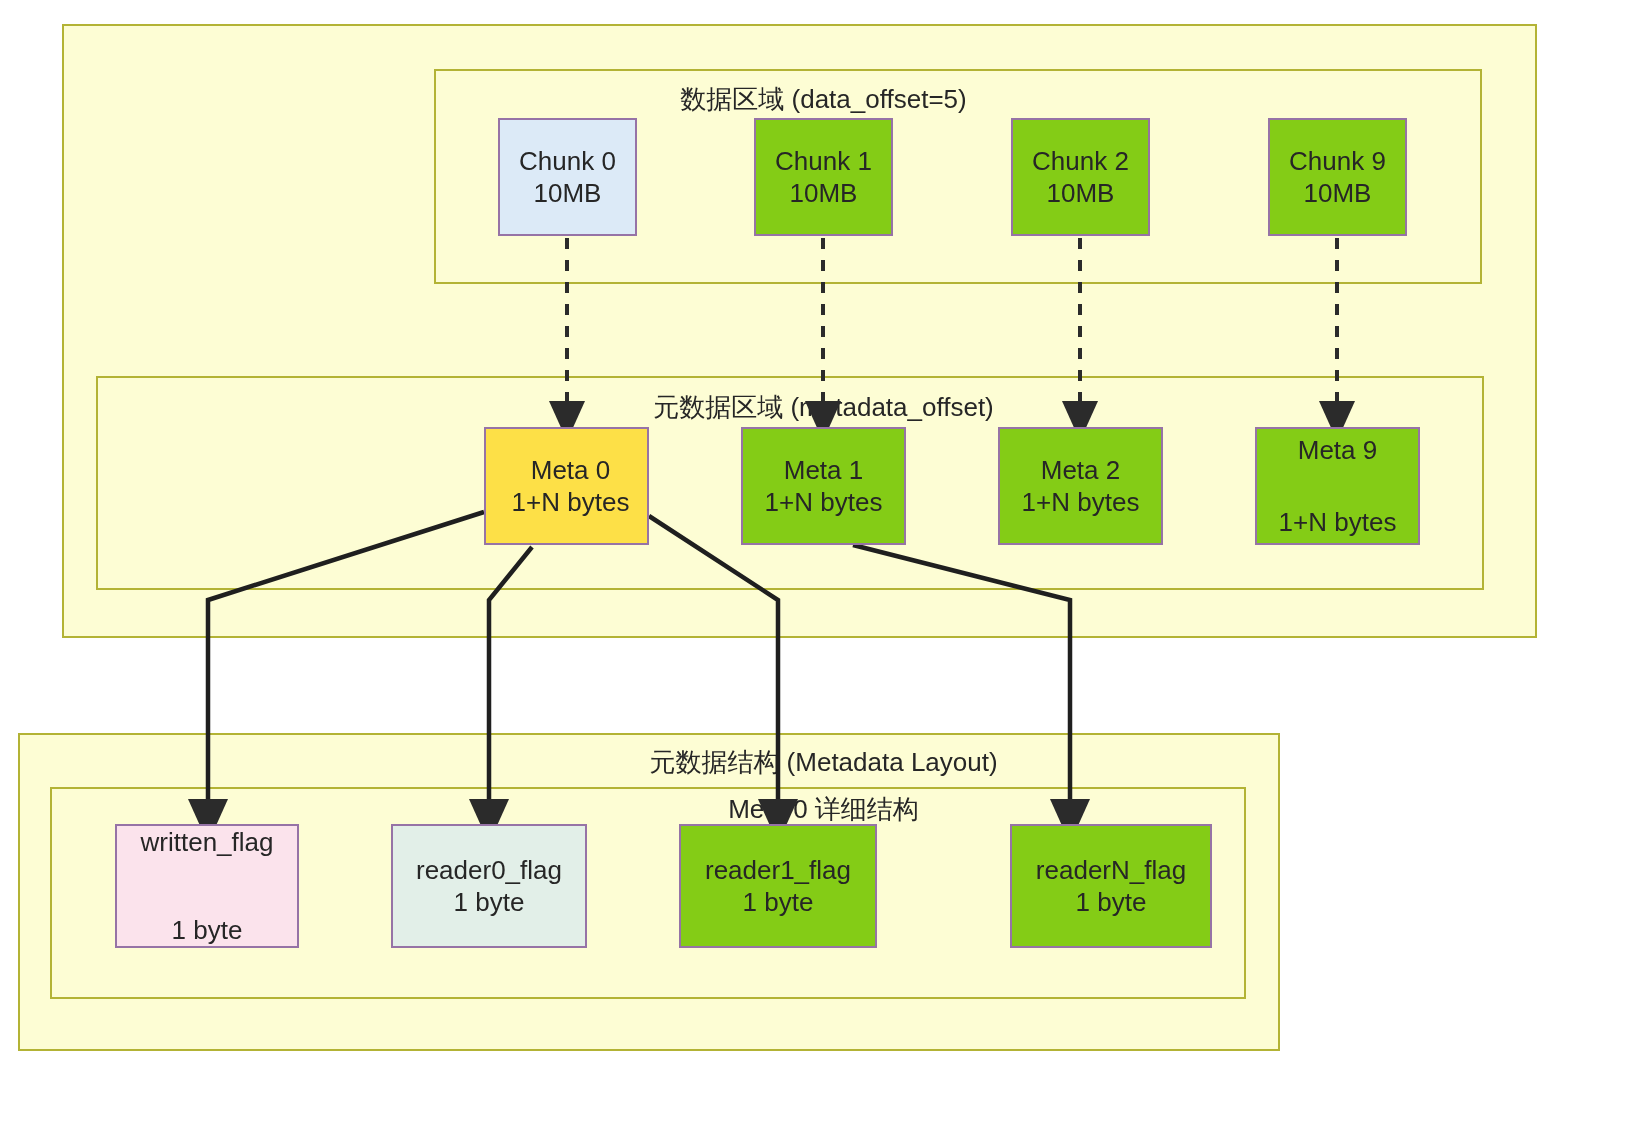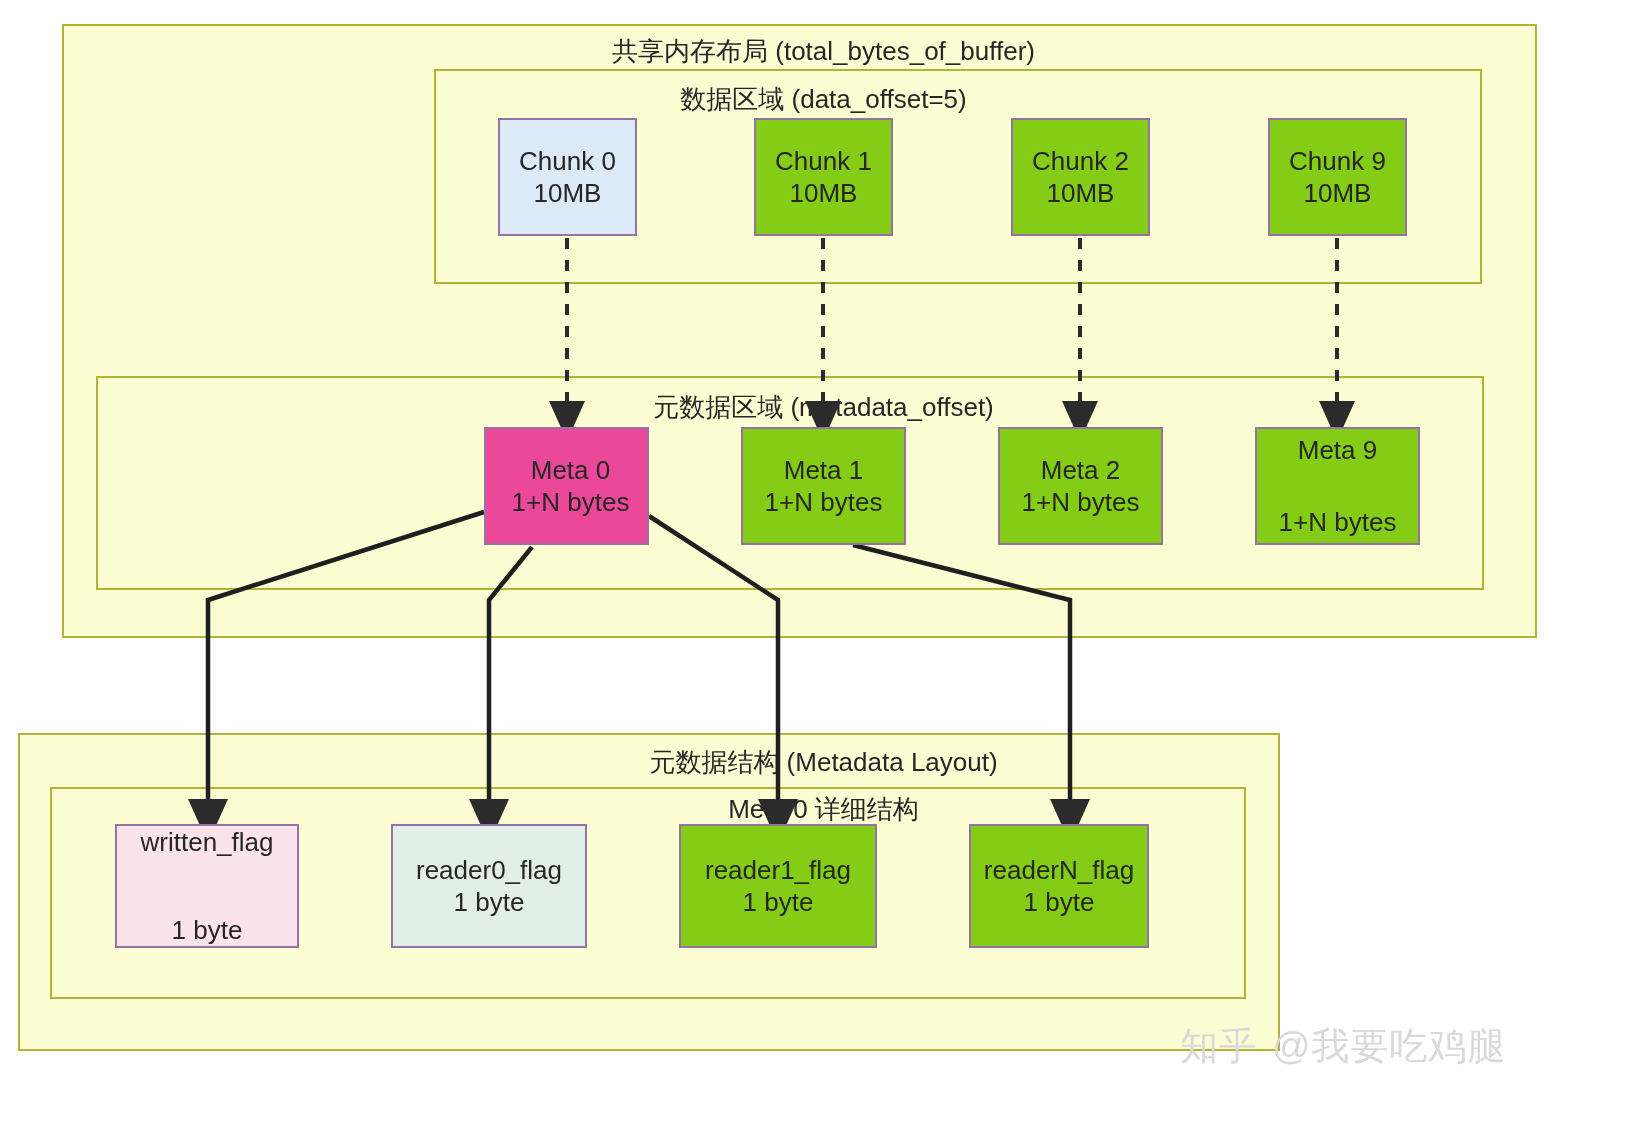--- a/index.html
+++ b/index.html
@@ -85,41 +85,41 @@
     font-size: 26px;
     line-height: 1.25;
     color: #262626;
     text-align: center;
     white-space: nowrap;
   }
   .node .l2 { display: block; }
 
   .fill-blue   { background: #dceaf7; }
   .fill-purple { background: #84cc16; }
-  .fill-green  { background: #ec4899; padding-left: 8px; }
+  .fill-green  { background: #fde047; padding-left: 8px; }
   .fill-pink   { background: #fbe3ec; justify-content: space-between; }
   .fill-mint   { background: #e2efe8; }
 
   
   #chunk0 { left: 498px; top: 118px; width: 139px; height: 118px; }
   #chunk1 { left: 754px; top: 118px; width: 139px; height: 118px; }
   #chunk2 { left: 1011px; top: 118px; width: 139px; height: 118px; }
   #chunk9 { left: 1268px; top: 118px; width: 139px; height: 118px; }
 
   
   #meta0 { left: 484px; top: 427px; width: 165px; height: 118px; }
   #meta1 { left: 741px; top: 427px; width: 165px; height: 118px; }
   #meta2 { left: 998px; top: 427px; width: 165px; height: 118px; }
   #meta9 { left: 1255px; top: 427px; width: 165px; height: 118px; gap: 40px; }
 
   
   #flag0 { left: 115px; top: 824px; width: 184px; height: 124px; }
   #flag1 { left: 391px; top: 824px; width: 196px; height: 124px; }
   #flag2 { left: 679px; top: 824px; width: 198px; height: 124px; }
-  #flag3 { left: 969px; top: 824px; width: 180px; height: 124px; }
+  #flag3 { left: 1010px; top: 824px; width: 202px; height: 124px; }
 
   
   #edges {
     position: absolute;
     left: 0; top: 0;
     width: 1647px; height: 1122px;
     pointer-events: none;
   }
 
   
@@ -133,21 +133,20 @@
     letter-spacing: 1px;
   }
   #watermark .wm-logo { margin-right: 14px; }
 </style>
 </head>
 <body>
 
 <div id="stage">
 
   <div class="panel" id="outer-panel"></div>
-  <div class="panel-title" id="outer-title">共享内存布局 (total_bytes_of_buffer)</div>
 
   <div class="panel" id="data-panel"></div>
   <div class="panel-title" id="data-title">数据区域 (data_offset=5)</div>
 
   <div class="panel" id="meta-panel"></div>
   <div class="panel-title" id="meta-title">元数据区域 (metadata_offset)</div>
 
   <div class="panel" id="layout-panel"></div>
   <div class="panel-title" id="layout-title">元数据结构 (Metadata Layout)</div>
 
@@ -220,17 +219,14 @@
   </div>
   <div class="node fill-purple" id="flag2">
     <span class="l1">reader1_flag</span>
     <span class="l2">1 byte</span>
   </div>
   <div class="node fill-purple" id="flag3">
     <span class="l1">readerN_flag</span>
     <span class="l2">1 byte</span>
   </div>
 
-  <div id="watermark">
-    <span class="wm-logo">知乎</span><span class="wm-handle">@我要吃鸡腿</span>
-  </div>
 
 </div>
 
 </body></html>

